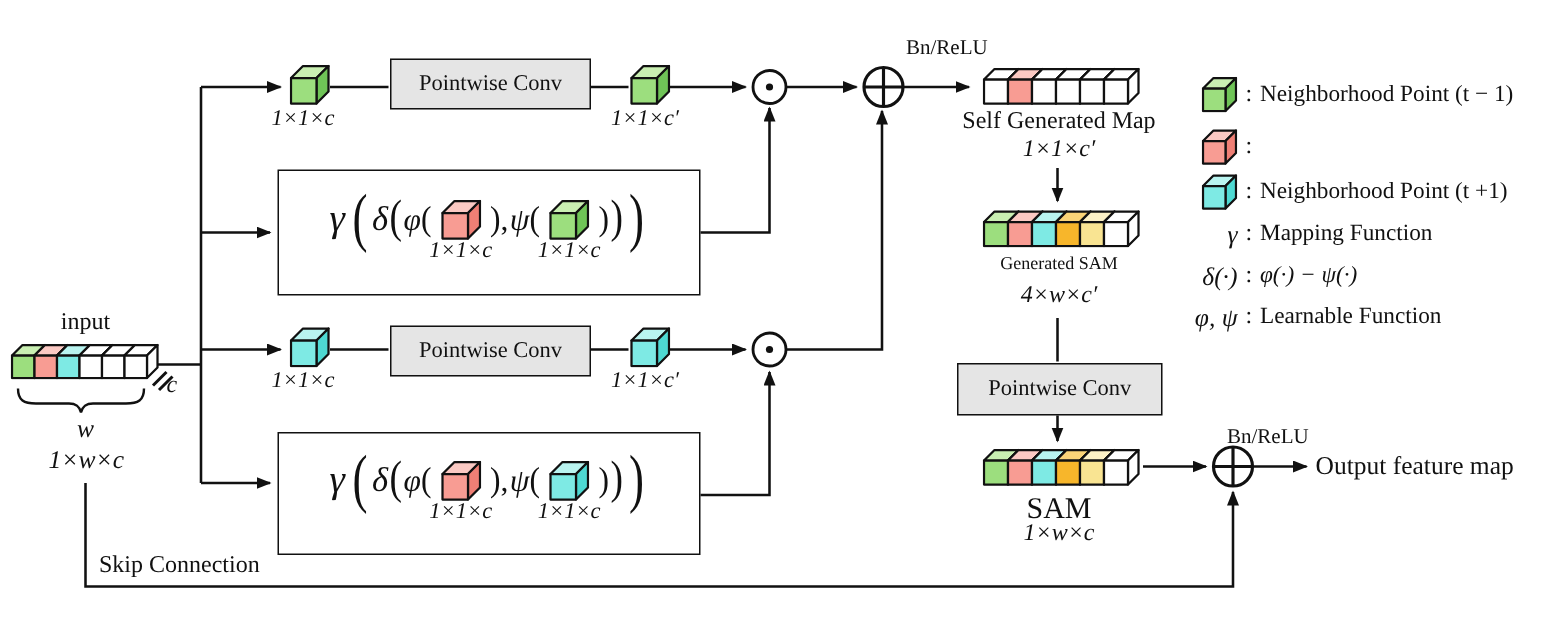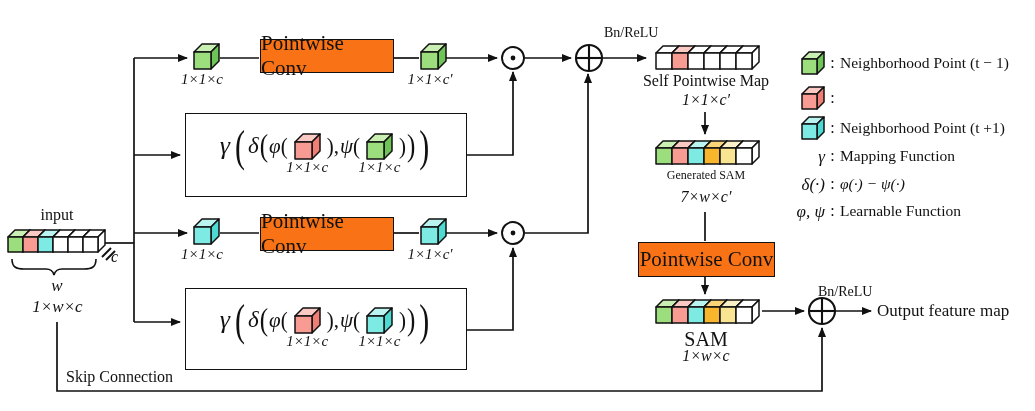--- a/index.html
+++ b/index.html
@@ -3,22 +3,22 @@
 <meta charset="utf-8">
 <style>
   html,body{margin:0;padding:0;background:#fff;}
   #canvas{position:relative;width:1035px;height:411px;background:#fff;overflow:hidden;
           font-family:"Liberation Serif","DejaVu Serif",serif;color:#111;}
   #wires{position:absolute;left:0;top:0;z-index:1;}
   .txt{position:absolute;z-index:3;white-space:nowrap;line-height:1.1;}
   .ctr{text-align:center;}
   .it{font-style:italic;}
   .cubes{position:absolute;z-index:3;line-height:0;}
-  .pwbox{position:absolute;z-index:2;background:#f97316;border:1.7px solid #111;
-         display:flex;align-items:center;justify-content:center;font-size:21px;}
+  .pwbox{position:absolute;z-index:2;background:#e5e5e5;border:1.7px solid #111;
+         display:flex;align-items:center;justify-content:center;font-size:15px;}
   .gbox{position:absolute;z-index:2;background:#fff;border:1.8px solid #111;}
   .gf{display:flex;align-items:center;justify-content:center;height:100%;padding-bottom:18px;box-sizing:border-box;}
   .g-sym{font-style:italic;display:inline-block;}
   .g1{font-size:26px;margin-right:2px;}
   .g2{font-size:23px;}
   .g3{font-size:21px;}
   .g-comma{font-size:21px;display:inline-block;margin:0 1px 0 0;}
   .par{display:inline-block;font-size:21px;}
   .p-outer{font-size:30px;transform:scaleY(1.45);margin:0 3px;}
   .p-mid{font-size:25px;transform:scaleY(1.25);margin:0 1px;}
@@ -245,21 +245,21 @@
         <polygon points="49,8 56,1 72,1 65,8" fill="#FFFFFF" stroke="#111" stroke-width="1.5" stroke-linejoin="round"></polygon>
         <polygon points="65,8 72,1 72,17 65,24" fill="#FFFFFF" stroke="#111" stroke-width="1.5" stroke-linejoin="round"></polygon>
         <rect x="49" y="8" width="16" height="16" fill="#FFFFFF" stroke="#111" stroke-width="1.5" stroke-linejoin="round"></rect>
         <polygon points="65,8 72,1 88,1 81,8" fill="#FFFFFF" stroke="#111" stroke-width="1.5" stroke-linejoin="round"></polygon>
         <polygon points="81,8 88,1 88,17 81,24" fill="#FFFFFF" stroke="#111" stroke-width="1.5" stroke-linejoin="round"></polygon>
         <rect x="65" y="8" width="16" height="16" fill="#FFFFFF" stroke="#111" stroke-width="1.5" stroke-linejoin="round"></rect>
         <polygon points="81,8 88,1 104,1 97,8" fill="#FFFFFF" stroke="#111" stroke-width="1.5" stroke-linejoin="round"></polygon>
         <polygon points="97,8 104,1 104,17 97,24" fill="#FFFFFF" stroke="#111" stroke-width="1.5" stroke-linejoin="round"></polygon>
         <rect x="81" y="8" width="16" height="16" fill="#FFFFFF" stroke="#111" stroke-width="1.5" stroke-linejoin="round"></rect>
       </svg></div>
-  <div class="txt ctr" style="left:630px;top:72px;width:152px;font-size:16px;">Self Pointwise Map</div>
+  <div class="txt ctr" style="left:630px;top:72px;width:152px;font-size:16px;">Self Generated Map</div>
   <div class="txt ctr it" style="left:630px;top:91px;width:152px;font-size:16px;">1×1×c′</div>
 
   <div class="cubes" style="left:655px;top:140px;"><svg width="105" height="25" viewBox="0 0 105 25">
         <polygon points="1,8 8,1 24,1 17,8" fill="#C9EFB2" stroke="#111" stroke-width="1.5" stroke-linejoin="round"></polygon>
         <polygon points="17,8 24,1 24,17 17,24" fill="#6FC457" stroke="#111" stroke-width="1.5" stroke-linejoin="round"></polygon>
         <rect x="1" y="8" width="16" height="16" fill="#9CDE7E" stroke="#111" stroke-width="1.5" stroke-linejoin="round"></rect>
         <polygon points="17,8 24,1 40,1 33,8" fill="#FBC9C3" stroke="#111" stroke-width="1.5" stroke-linejoin="round"></polygon>
         <polygon points="33,8 40,1 40,17 33,24" fill="#EF7F75" stroke="#111" stroke-width="1.5" stroke-linejoin="round"></polygon>
         <rect x="17" y="8" width="16" height="16" fill="#F89C93" stroke="#111" stroke-width="1.5" stroke-linejoin="round"></rect>
         <polygon points="33,8 40,1 56,1 49,8" fill="#B9F4F0" stroke="#111" stroke-width="1.5" stroke-linejoin="round"></polygon>
@@ -269,21 +269,21 @@
         <polygon points="65,8 72,1 72,17 65,24" fill="#E29A10" stroke="#111" stroke-width="1.5" stroke-linejoin="round"></polygon>
         <rect x="49" y="8" width="16" height="16" fill="#F7B62B" stroke="#111" stroke-width="1.5" stroke-linejoin="round"></rect>
         <polygon points="65,8 72,1 88,1 81,8" fill="#FCF1C6" stroke="#111" stroke-width="1.5" stroke-linejoin="round"></polygon>
         <polygon points="81,8 88,1 88,17 81,24" fill="#EFD06A" stroke="#111" stroke-width="1.5" stroke-linejoin="round"></polygon>
         <rect x="65" y="8" width="16" height="16" fill="#F9E492" stroke="#111" stroke-width="1.5" stroke-linejoin="round"></rect>
         <polygon points="81,8 88,1 104,1 97,8" fill="#FFFFFF" stroke="#111" stroke-width="1.5" stroke-linejoin="round"></polygon>
         <polygon points="97,8 104,1 104,17 97,24" fill="#FFFFFF" stroke="#111" stroke-width="1.5" stroke-linejoin="round"></polygon>
         <rect x="81" y="8" width="16" height="16" fill="#FFFFFF" stroke="#111" stroke-width="1.5" stroke-linejoin="round"></rect>
       </svg></div>
   <div class="txt ctr" style="left:630px;top:169px;width:152px;font-size:12px;">Generated SAM</div>
-  <div class="txt ctr it" style="left:630px;top:188px;width:152px;font-size:16px;">7×w×c′</div>
+  <div class="txt ctr it" style="left:630px;top:188px;width:152px;font-size:16px;">4×w×c′</div>
 
   <div class="pwbox" style="left:638px;top:242px;width:135px;height:33px;">
     <span>Pointwise Conv</span>
   </div>
 
   <div class="cubes" style="left:655px;top:299px;"><svg width="105" height="25" viewBox="0 0 105 25">
         <polygon points="1,8 8,1 24,1 17,8" fill="#C9EFB2" stroke="#111" stroke-width="1.5" stroke-linejoin="round"></polygon>
         <polygon points="17,8 24,1 24,17 17,24" fill="#6FC457" stroke="#111" stroke-width="1.5" stroke-linejoin="round"></polygon>
         <rect x="1" y="8" width="16" height="16" fill="#9CDE7E" stroke="#111" stroke-width="1.5" stroke-linejoin="round"></rect>
         <polygon points="17,8 24,1 40,1 33,8" fill="#FBC9C3" stroke="#111" stroke-width="1.5" stroke-linejoin="round"></polygon>

